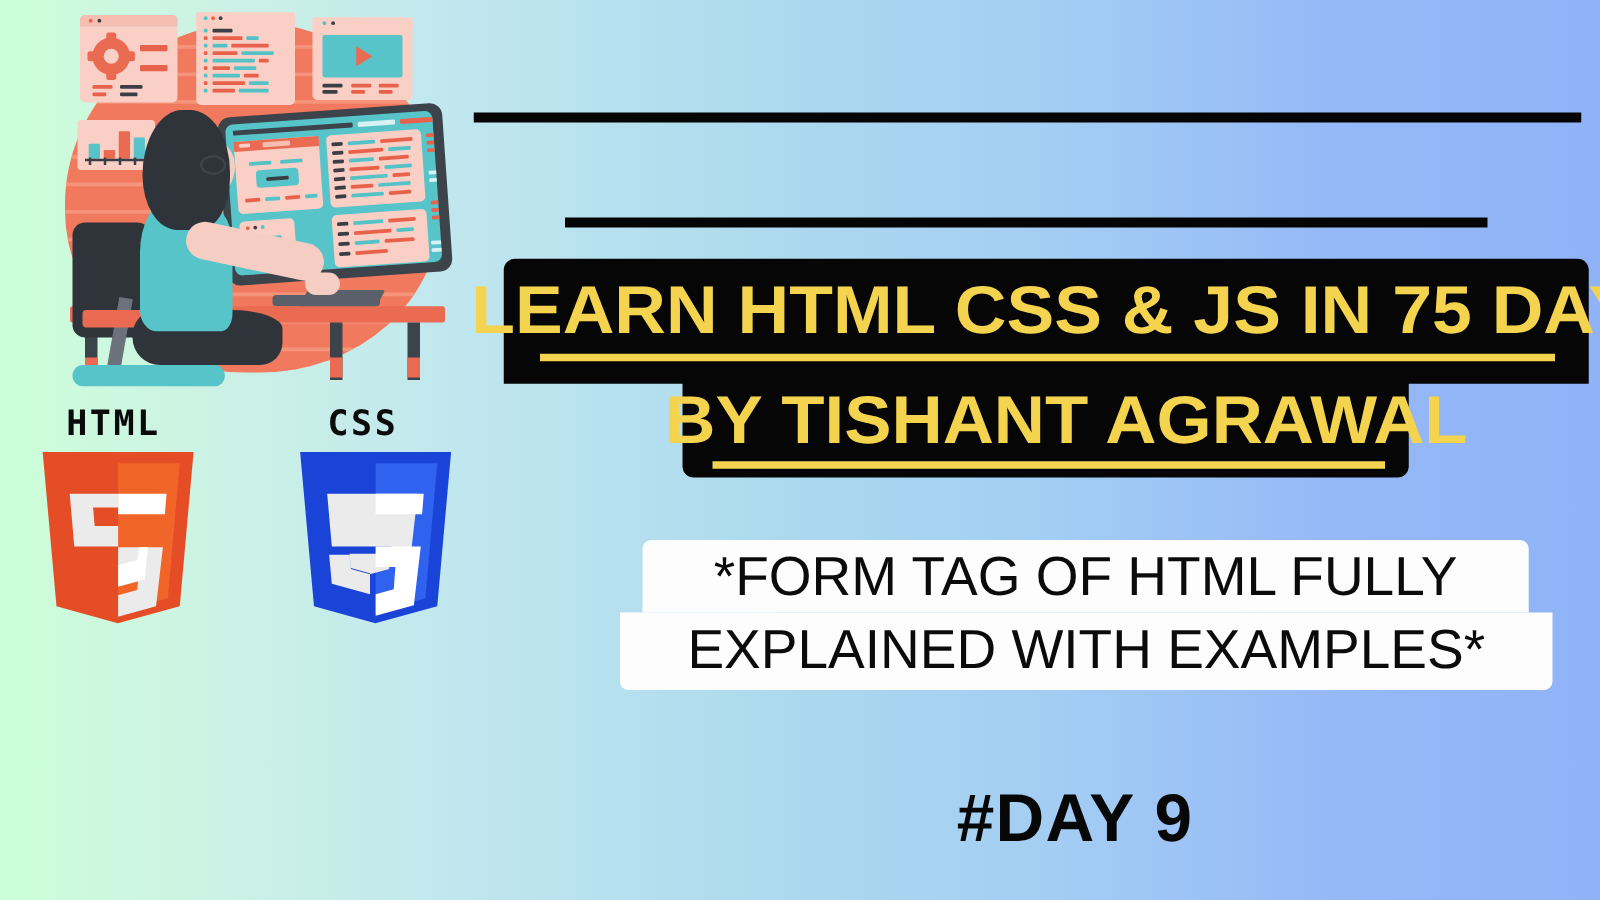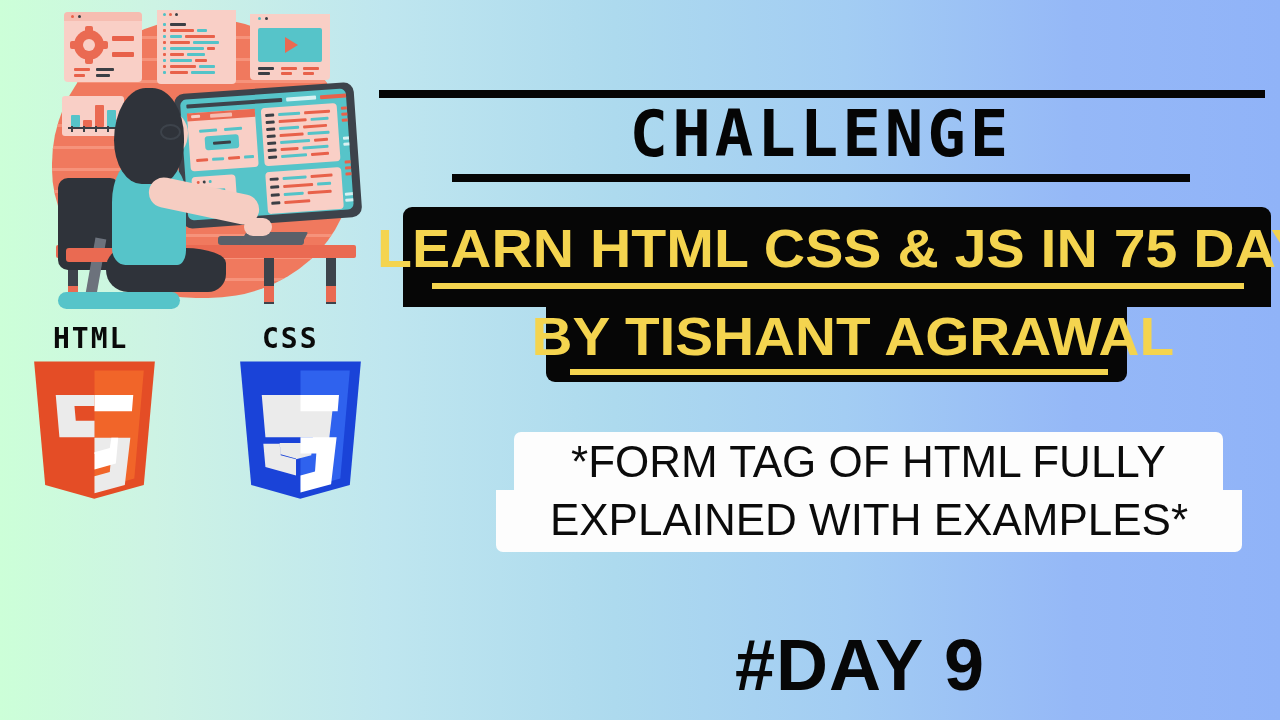--- a/index.html
+++ b/index.html
@@ -136,21 +136,21 @@
   .wtext{
     position:absolute;color:#0b0b0b;font-family:"Liberation Sans",sans-serif;
     font-weight:400;text-align:center;white-space:nowrap;font-size:44px;
   }
   #wl1{left:514px;top:437px;width:709px;line-height:50px;}
   #wl2{left:496px;top:495px;width:746px;line-height:50px;}
 
   
   #dayline{
     position:absolute;left:640px;top:624px;width:440px;text-align:center;
-    font-size:72px;font-weight:700;color:#070707;
+    font-size:54px;font-weight:700;color:#070707;
     font-family:"Liberation Sans",sans-serif;letter-spacing:1px;
   }
 </style>
 </head>
 <body>
 
 <div id="thumb">
 
   <div id="illus">
 
@@ -363,21 +363,20 @@
     <svg viewBox="0 0 512 580" xmlns="http://www.w3.org/2000/svg">
       <path fill="#1a43d8" d="M27 0h458l-42 468L255 520 69 468z"></path>
       <path fill="#2f62ee" d="M256 34v452l151-42 36-410z"></path>
       <path fill="#ebebeb" d="M256 127H109l14 160h180l-6 68-58 16-58-16-4-43h-62l8 88 116 32v-65l-1 1-57-16-4-43h186l21-182z"></path>
       <path fill="#fff" d="M256 127v62h141l5-62zm0 160v62h60l-5 68-55 15v65l116-32 21-178z"></path>
     </svg>
   </div>
 
 
   <div id="title1u"></div>
-  <div id="title2" class="techno">CHALLENGE</div>
   <div id="title2u"></div>
 
   <div id="bb1" class="blackbox"></div>
   <div id="bb2" class="blackbox"></div>
   <div id="yl1" class="ytext">LEARN HTML CSS &amp; JS IN 75 DAYS</div>
   <div id="yl1u"></div>
   <div id="yl2" class="ytext">BY TISHANT AGRAWAL</div>
   <div id="yl2u"></div>
 
   <div id="wb1" class="whitebox"></div>

